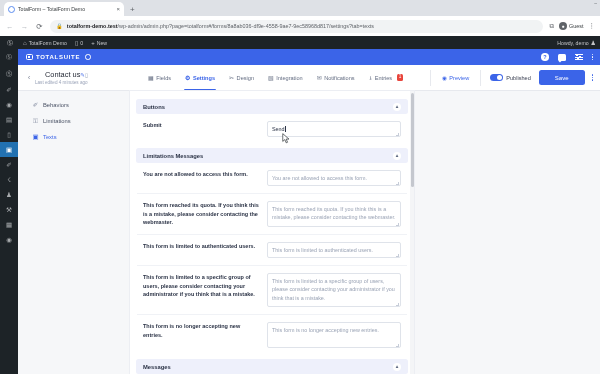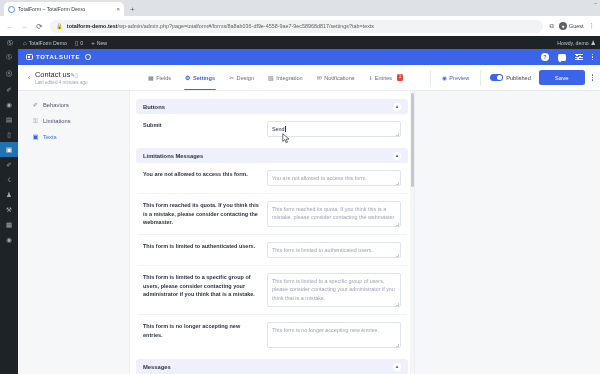--- a/index.html
+++ b/index.html
@@ -129,21 +129,21 @@
 
   .app-main { flex: 1 1 auto; background: #f6f7f9; display: flex; flex-direction: column; min-width:0; }
 
   
   .form-header {
     height: 26px; background: #fff; display: flex; align-items: center;
     border-bottom: 1px solid #e7e9ee; padding-left: 5px;
   }
   .back-arrow { font-size: 8px; color: #8a90a0; width: 12px; text-align: center; }
   .fh-titlewrap { display: flex; flex-direction: column; justify-content: center; min-width: 92px; }
-  .fh-titlerow { display: flex; align-items: center; gap: 0; }
+  .fh-titlerow { display: flex; align-items: center; gap: 0; margin-left: 10px; }
   .fh-title { font-size: 7.4px; color: #1f2430; }
   .pencil { font-size: 5.5px; color: #3b64e8; }
   .copy-ico { font-size: 5.5px; color: #9aa3b8; }
   .fh-sub { font-size: 4.6px; color: #9aa3b8; margin-top: 0.5px; }
 
   .tabs { display: flex; align-items: center; height: 26px; margin-left: 14px; gap: 0; }
   .tabitem {
     display: flex; align-items: center; gap: 2.5px; height: 26px; padding: 0 7px;
     font-size: 5.6px; color: #646d82; position: relative; white-space: nowrap;
   }

